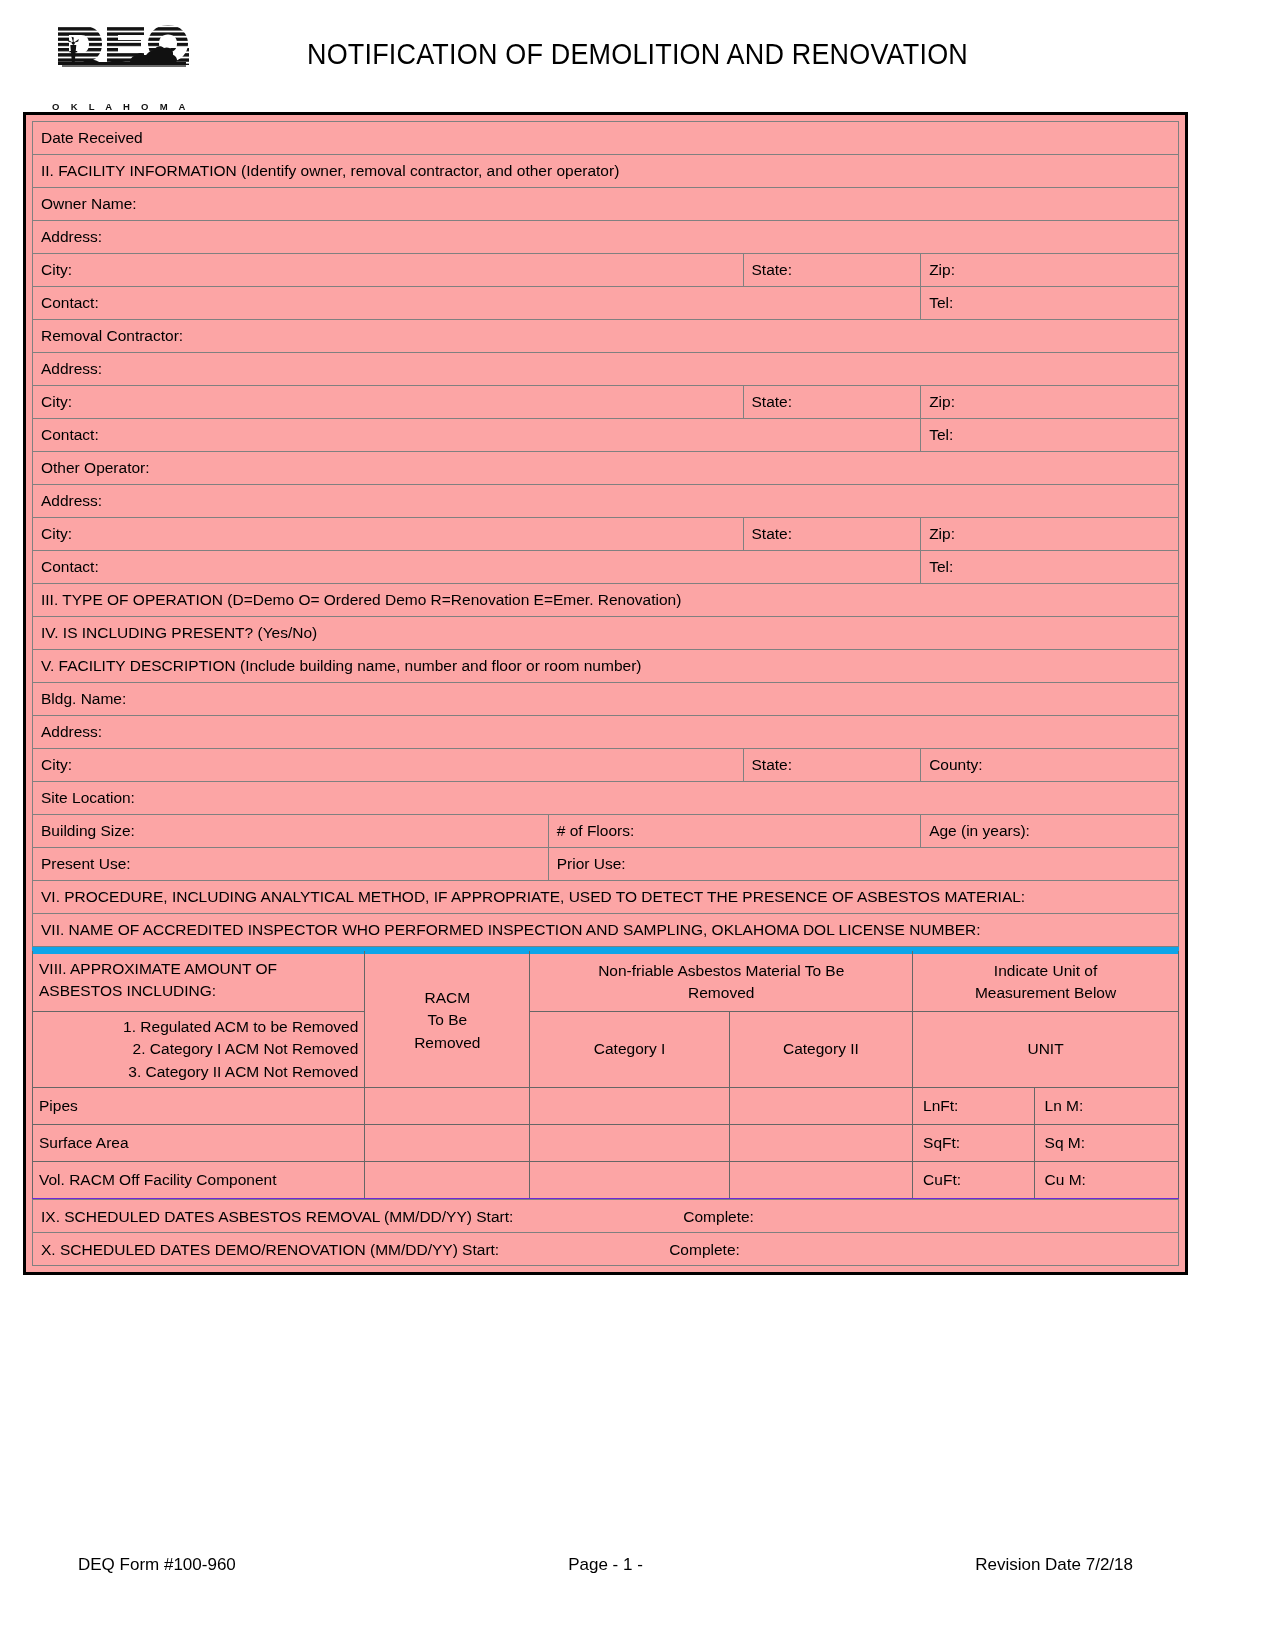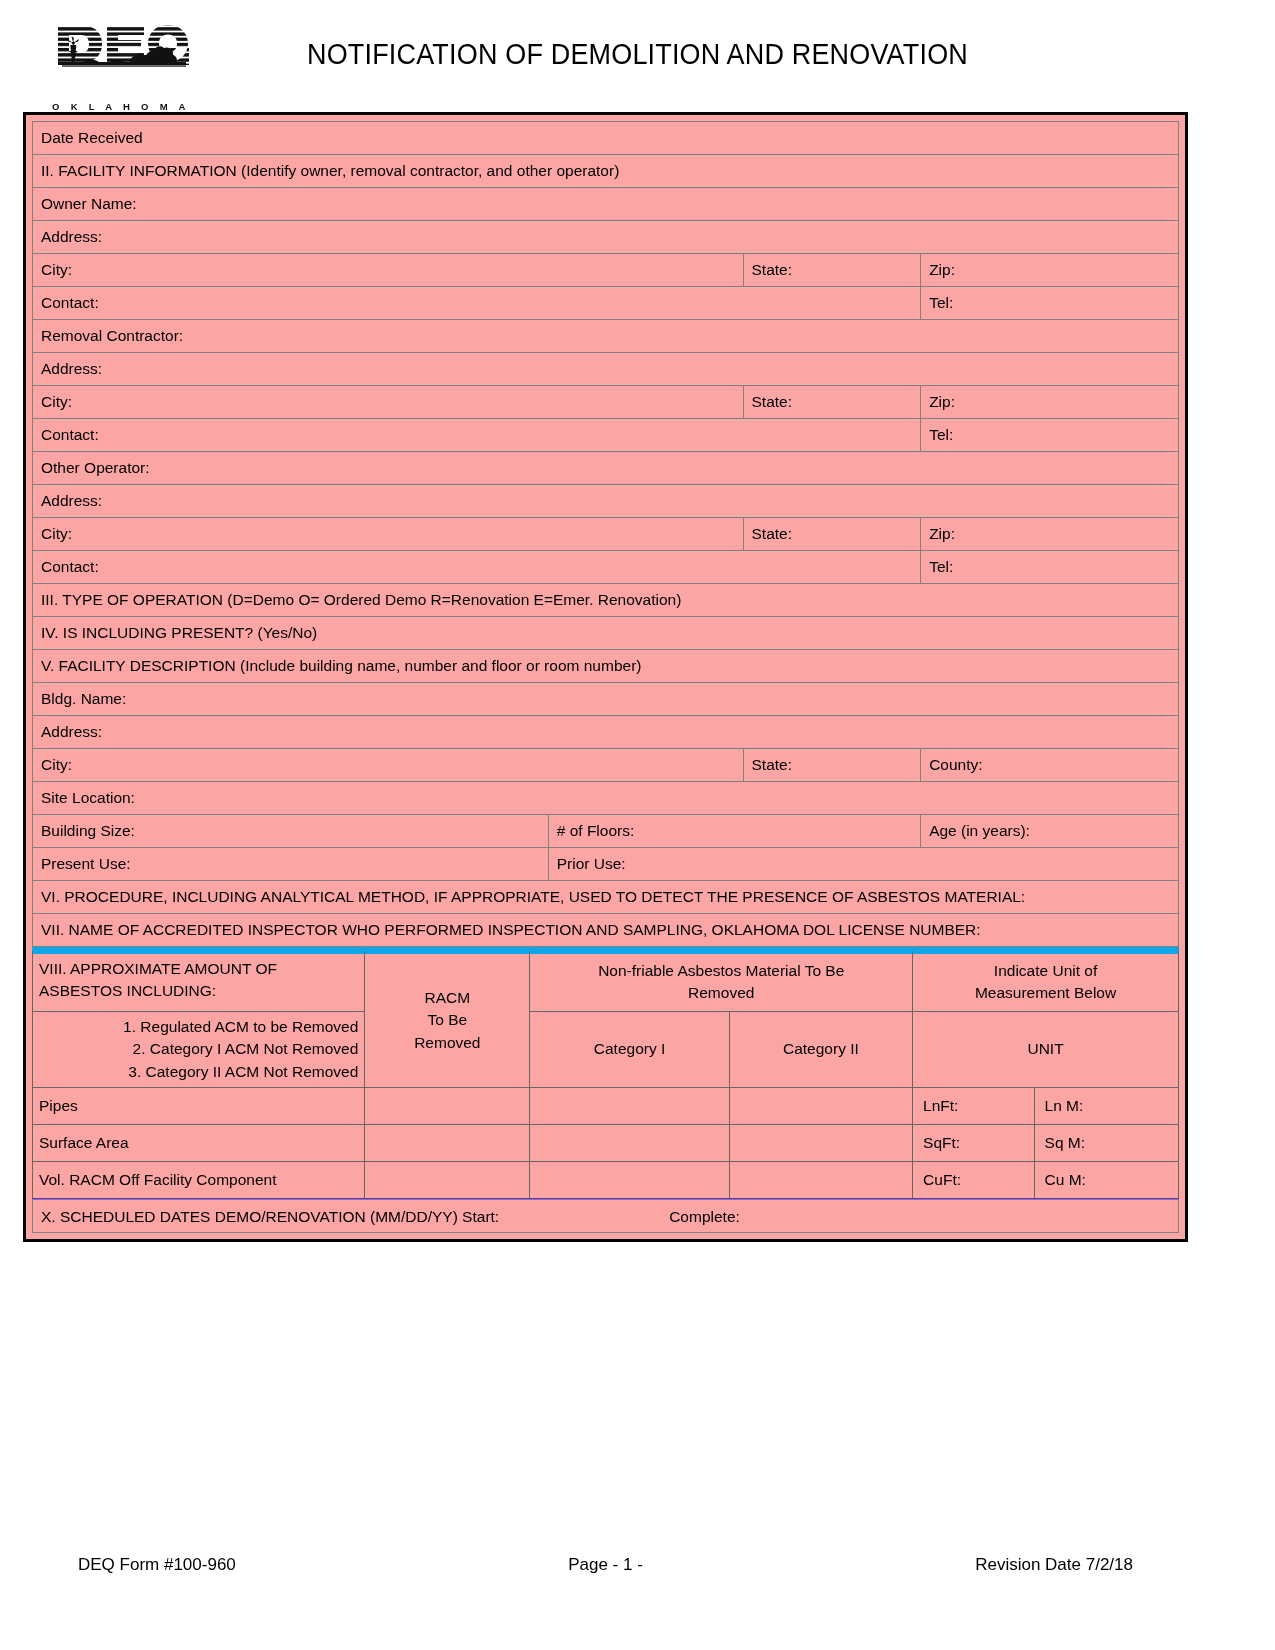--- a/index.html
+++ b/index.html
@@ -381,20 +381,29 @@
       <td class="last-data"></td>
       <td class="last-data"></td>
       <td class="unit-cell last-data">CuFt:</td>
       <td class="unit-cell last-data">Cu M:</td>
     </tr>
   </tbody>
     </table>
 
   <table class="form">
     <tbody>
+        <tr class="sched-row">
+      <td>
+        <div class="sched-inner">
+          <span class="sched-start">IX. SCHEDULED DATES ASBESTOS REMOVAL (MM/DD/YY) Start:</span>
+          <span class="sched-gap"></span>
+          <span class="sched-complete">Complete:</span>
+        </div>
+      </td>
+    </tr>
     <tr class="sched-row">
       <td class="heavy-bottom">
         <div class="sched-inner">
           <span class="sched-start">X. SCHEDULED DATES DEMO/RENOVATION  (MM/DD/YY) Start:</span>
           <span class="sched-gap"></span>
           <span class="sched-complete">Complete:</span>
         </div>
       </td>
     </tr>
   </tbody>

